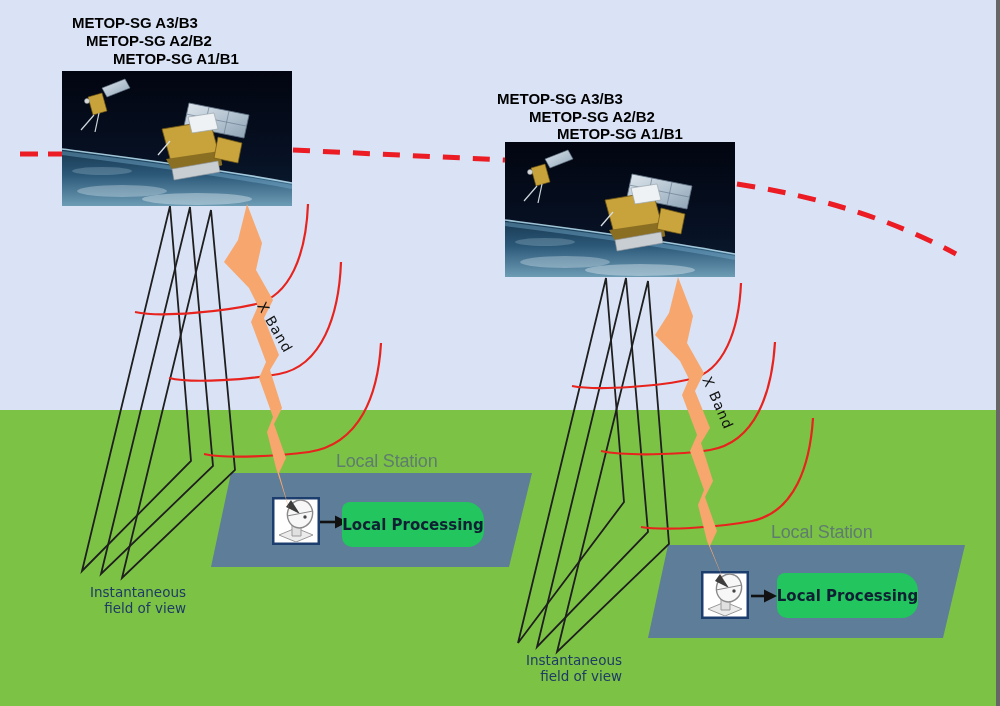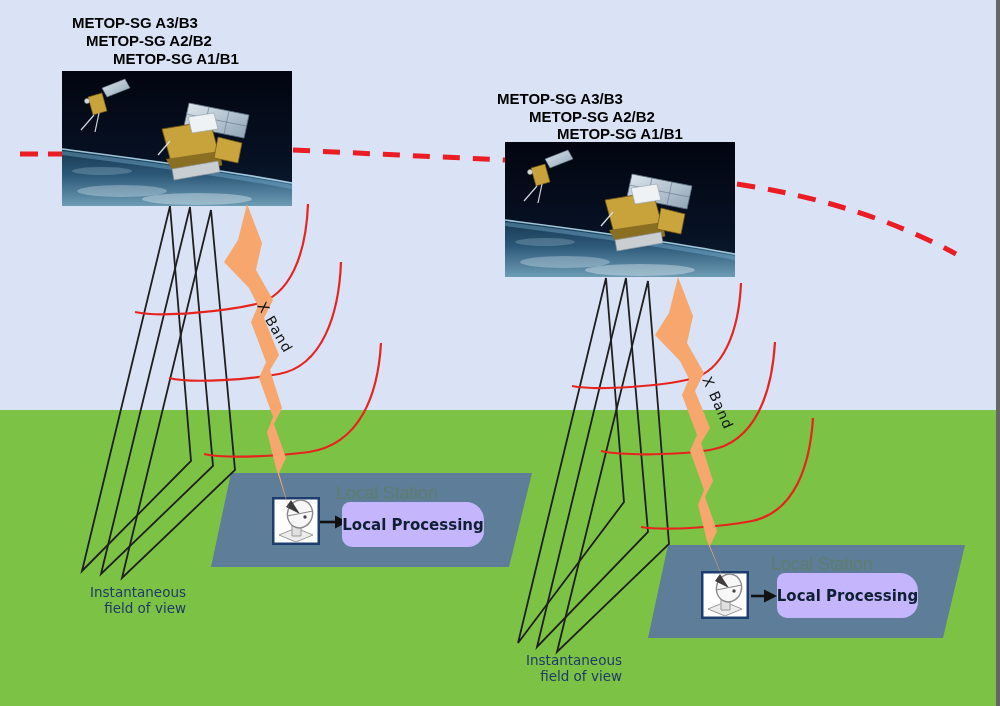--- a/index.html
+++ b/index.html
@@ -2,22 +2,22 @@
 <html><head>
 <meta charset="utf-8">
 <style>
   html,body{margin:0;padding:0;background:#666;}
   .canvas{position:relative;width:996px;height:706px;background:#d9e3f5;overflow:hidden;
           font-family:"DejaVu Sans",sans-serif;}
   svg{position:absolute;left:0;top:0;}
   .metop-line{position:absolute;font:bold 15px/18px "Liberation Sans",sans-serif;color:#000;white-space:nowrap;}
   .xband{position:absolute;font:14px "DejaVu Sans",sans-serif;color:#101010;letter-spacing:1px;
          transform-origin:0 0;white-space:nowrap;}
-  .station-title{position:absolute;font:18px "Liberation Sans",sans-serif;color:#5e7d6f;white-space:nowrap;letter-spacing:-0.2px;margin-top:32px;}
-  .lp-box{position:absolute;background:#c4b5fd;border-radius:8px 18px 16px 10px;
+  .station-title{position:absolute;font:18px "Liberation Sans",sans-serif;color:#5e7d6f;white-space:nowrap;letter-spacing:-0.2px;}
+  .lp-box{position:absolute;background:#22c55e;border-radius:8px 18px 16px 10px;
           display:flex;align-items:center;justify-content:center;
           font:bold 15px "DejaVu Sans",sans-serif;color:#0f2033;white-space:nowrap;}
   .ifov{position:absolute;width:130px;text-align:right;
         font:13.5px/16px "DejaVu Sans",sans-serif;color:#1e3a66;}
 </style>
 </head>
 <body>
 
 <div class="canvas">
 

